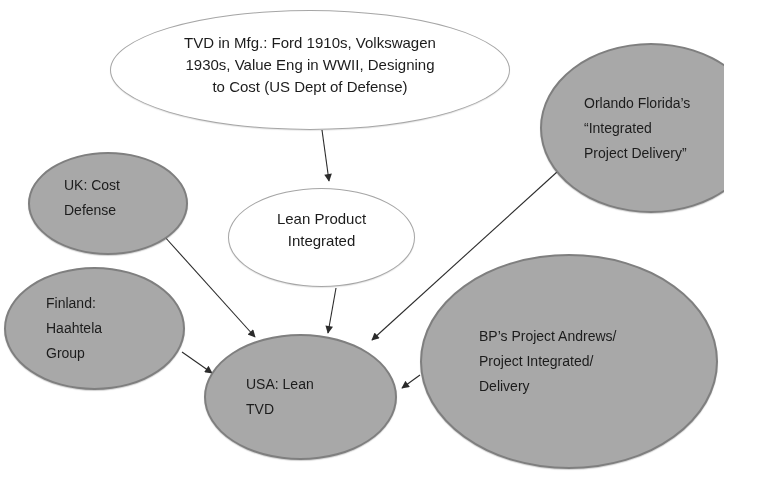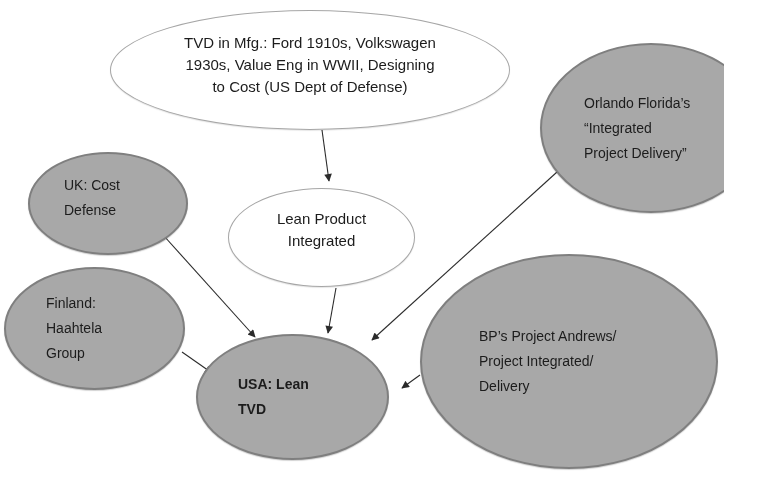--- a/index.html
+++ b/index.html
@@ -102,21 +102,21 @@
   </div>
 
   <div class="node gray" style="left:4px; top:267px; width:181px; height:123px; padding-left:40px;">
     <div class="label">
       <span class="line">Finland:</span>
       <span class="line">Haahtela</span>
       <span class="line">Group</span>
     </div>
   </div>
 
-  <div class="node gray" style="left:196px; top:334px; width:193px; height:126px; padding-left:40px;font-weight:bold;">
+  <div class="node gray" style="left:204px; top:334px; width:193px; height:126px; padding-left:40px;">
     <div class="label">
       <span class="line">USA: Lean</span>
       <span class="line">TVD</span>
     </div>
   </div>
 
   <div class="node gray" style="left:420px; top:254px; width:298px; height:215px; padding-left:57px;">
     <div class="label">
       <span class="line">BP’s Project Andrews/</span>
       <span class="line">Project Integrated/</span>

